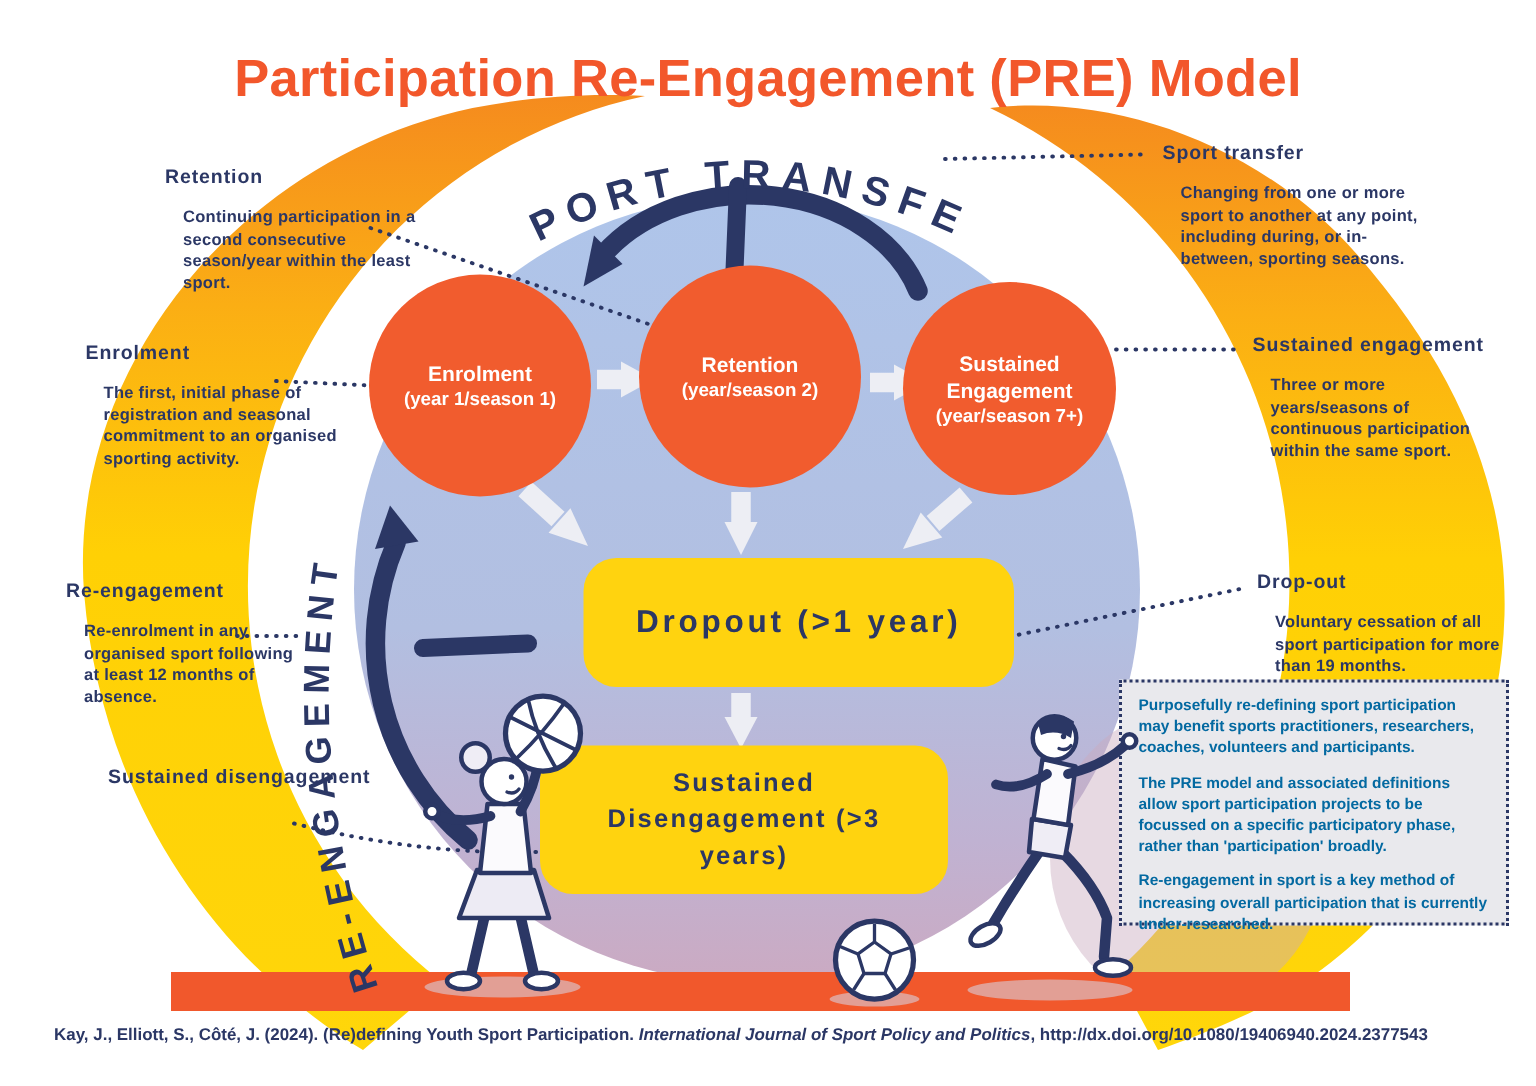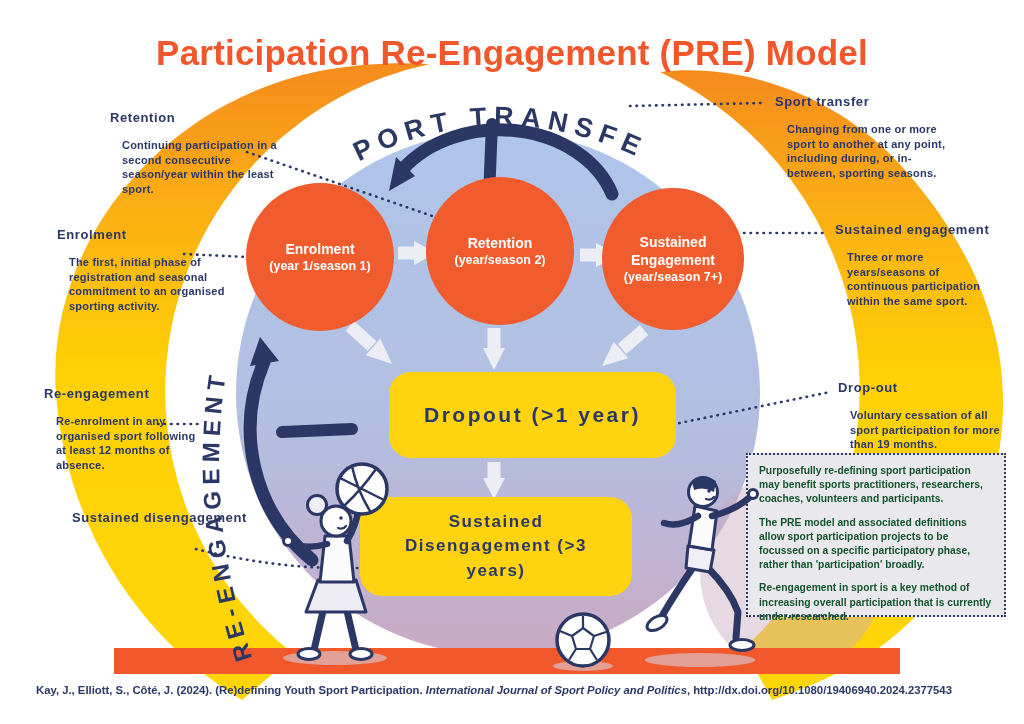--- a/index.html
+++ b/index.html
@@ -16,21 +16,21 @@
           font-weight:700;box-sizing:border-box;}
   .circle .nm{font-size:14px;line-height:1.25;}
   .circle .ss{font-size:12.5px;white-space:nowrap;margin-top:1px;}
   #stage-circle-3{padding:0 6px;}
   .ybox{position:absolute;background:#FFD30F;border-radius:22px;color:#2B3765;display:flex;
         align-items:center;justify-content:center;text-align:center;font-weight:800;box-sizing:border-box;}
   #dropout-box{left:353px;top:372px;width:287px;height:86px;font-size:21px;letter-spacing:2.5px;margin-left:36px;}
   #diseng-box{left:360px;top:497px;width:272px;height:99px;font-size:17px;letter-spacing:1.5px;
               line-height:1.45;padding:16px 34px;}
   .notebox{position:absolute;left:746px;top:453px;width:260px;height:164px;background:#E9E9ED;
-           border:2px dotted #2B3765;box-sizing:border-box;padding:9px 11px;color:#14532d;}
+           border:2px dotted #2B3765;box-sizing:border-box;padding:9px 11px;color:#0369a1;}
   .notebox p{margin:0 0 9px;font-size:10.3px;font-weight:700;line-height:1.38;}
   .citation{position:absolute;left:36px;top:684px;width:982px;font-size:11.3px;font-weight:600;
             color:#2B3765;}
   .citation .it{font-style:italic;font-weight:700;}
   .arc-top-text{font-size:27px;font-weight:800;letter-spacing:7px;fill:#2B3765;}
   .arc-left-text{font-size:24px;font-weight:800;letter-spacing:6px;fill:#2B3765;}
   #def-retention{left:110px;top:111px;width:200px;}
   #def-enrolment{left:57px;top:228px;width:180px;}
   #def-re-engagement{left:44px;top:387px;width:170px;}
   #def-sustained-disengagement{left:72px;top:511px;width:190px;}

